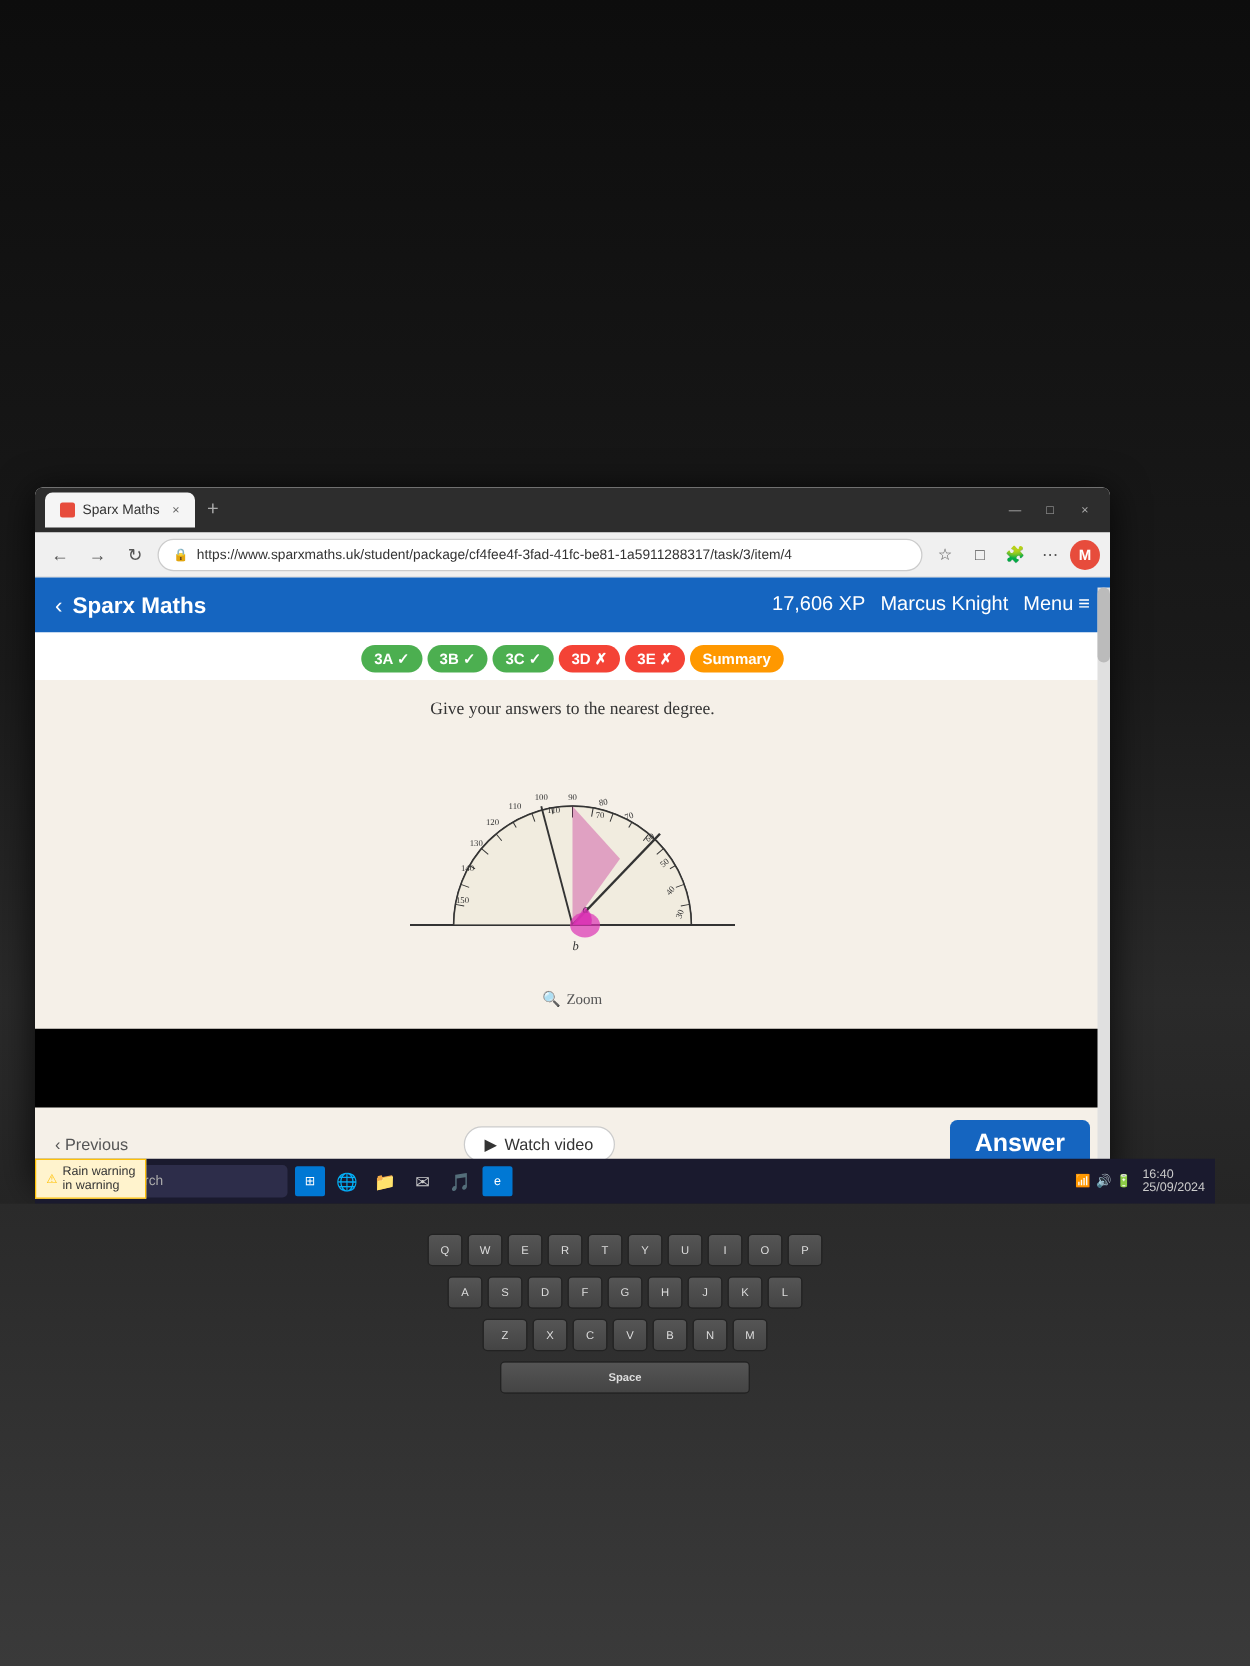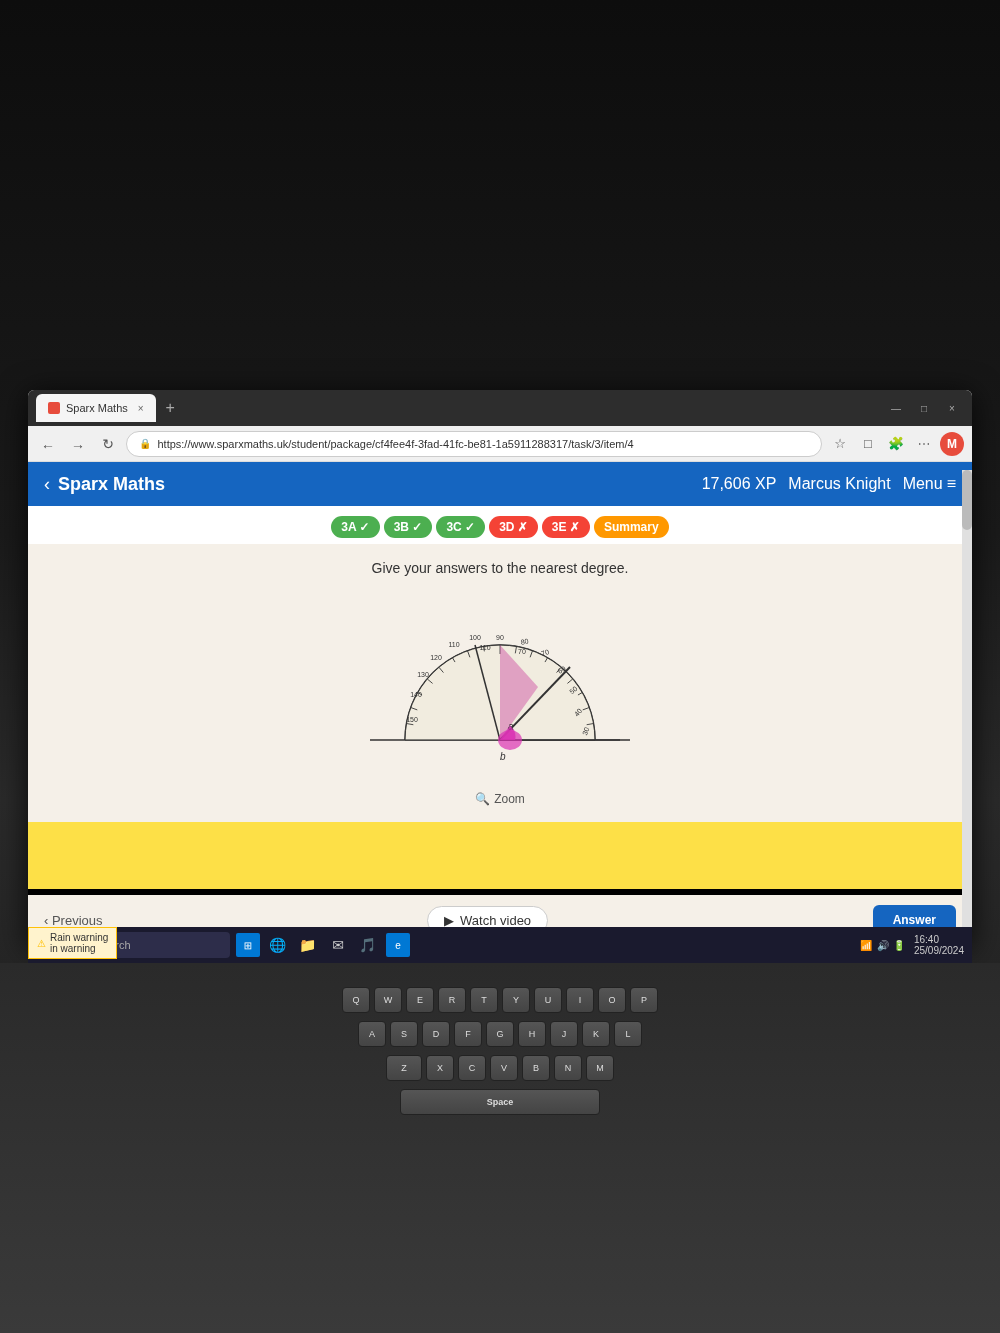--- a/index.html
+++ b/index.html
@@ -17,21 +17,21 @@
       position: absolute;
       top: 0; left: 0; width: 100%; height: 100%;
       background: linear-gradient(180deg, #0d0d0d 0%, #1a1a1a 40%, #2a2a2a 60%, #1a1a1a 100%);
     }
 
     
     .browser-window {
       position: absolute;
       top: 390px;
       left: 28px;
-      width: 944px;
+      width: 860px;
       height: 555px;
       background: #fff;
       border-radius: 6px 6px 0 0;
       overflow: hidden;
       box-shadow: 0 4px 30px rgba(0,0,0,0.8);
     }
 
     
     .browser-chrome {
       background: #2d2d2d;
@@ -276,21 +276,21 @@
       align-items: center;
       gap: 6px;
     }
 
     .answer-btn {
       background: #1565c0;
       color: white;
       border: none;
       border-radius: 6px;
       padding: 8px 20px;
-      font-size: 12px;
+      font-size: 20px;
       font-weight: bold;
       cursor: pointer;
     }
 
     
     .taskbar {
       position: absolute;
       bottom: 370px;
       left: 28px;
       width: 944px;
@@ -412,22 +412,23 @@
 
     
     .browser-content {
       display: flex;
       flex-direction: column;
       height: calc(100% - 72px);
     }
 
     .main-scroll {
       flex: 1;
-      background: #fde047;
+      background: #000000;
       overflow: hidden;
+      font-family: Liberation Serif, serif;
     }
   </style>
 </head>
 <body>
 
 <div class="outer-bg"></div>
 
 <div class="browser-window">
 
   <div class="browser-chrome">

